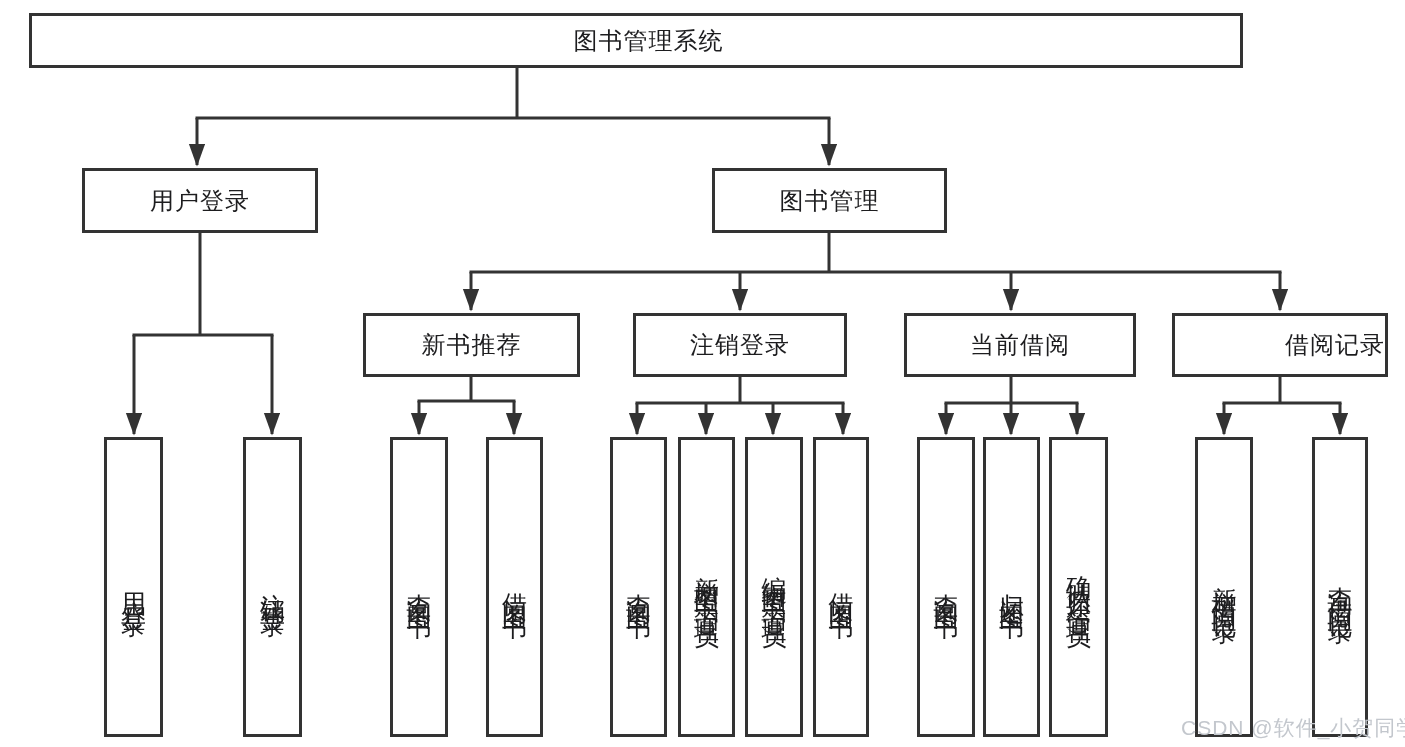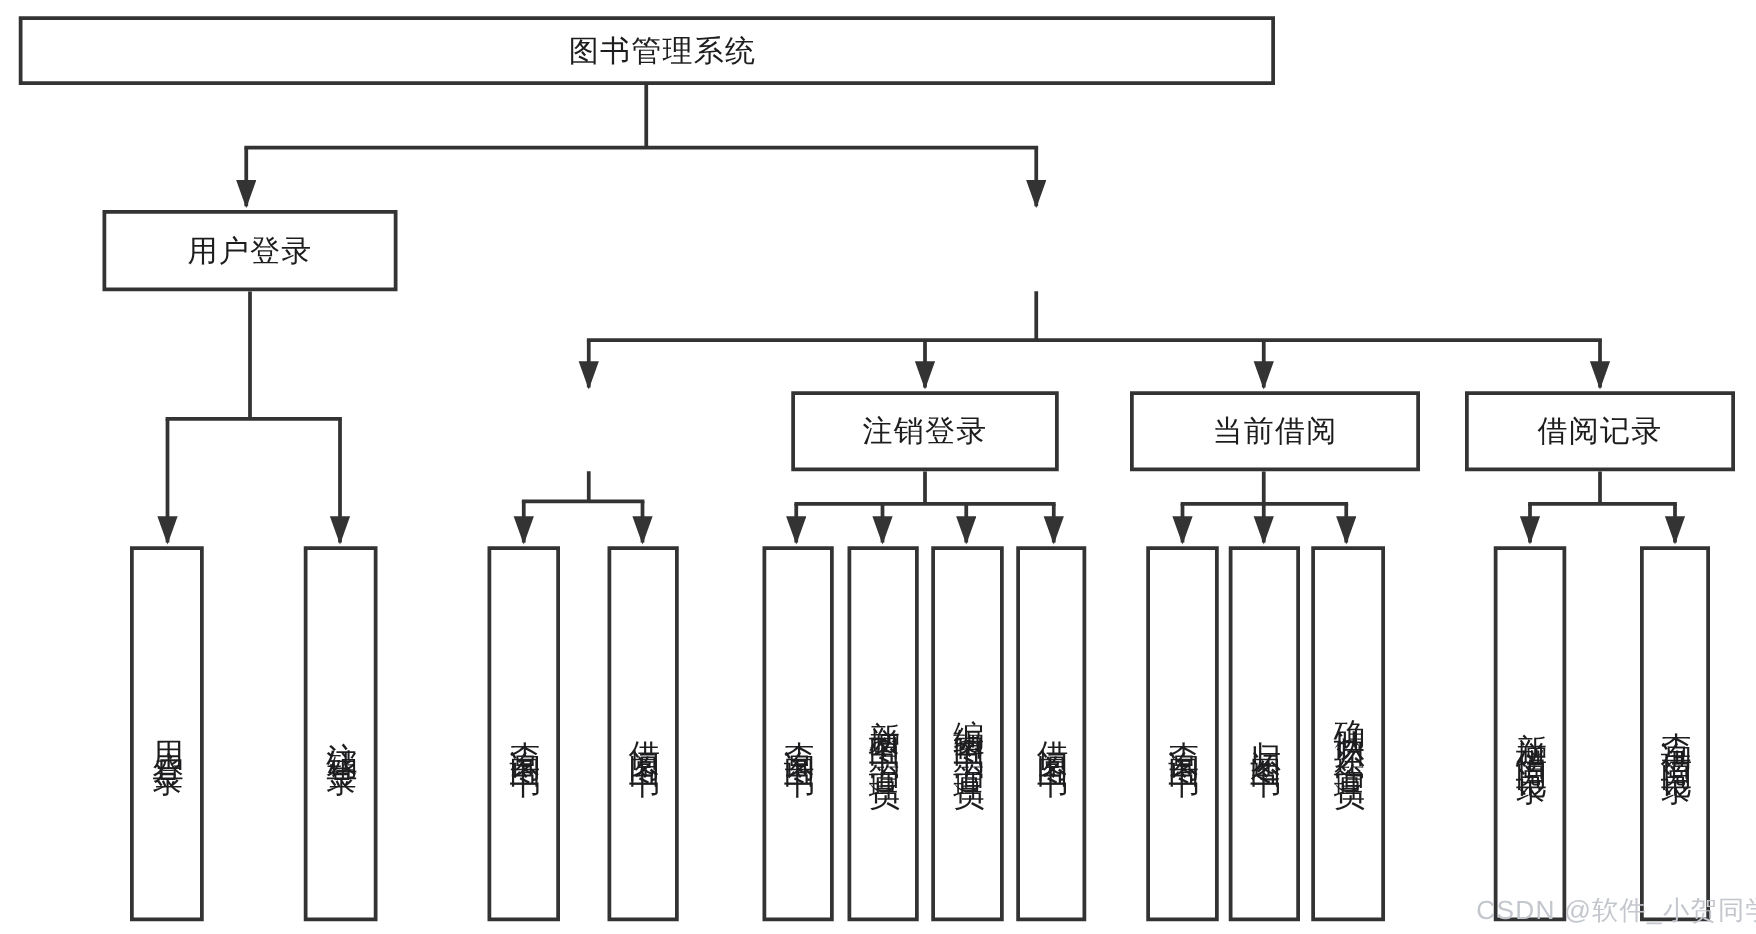--- a/index.html
+++ b/index.html
@@ -106,35 +106,41 @@
       <path d="M1011,403 V434" marker-end="url(#arrow)"></path>
       <path d="M1077,403 V434" marker-end="url(#arrow)"></path>
 
       <path d="M1280,377 V403"></path>
       <path d="M1222.5,403 H1341.5"></path>
       <path d="M1224,403 V434" marker-end="url(#arrow)"></path>
       <path d="M1340,403 V434" marker-end="url(#arrow)"></path>
     </g>
   </svg>
 
-  <div class="node hnode" style="left:15px; top:13px; width:1005px; height:55px;padding-left:25px;">
+  <div class="node hnode" style="left:29px; top:13px; width:1214px; height:55px;padding-left:25px;">
     <span>图书管理系统</span>
   </div>
 
   <div class="node hnode" style="left:82px; top:168px; width:236px; height:65px;">
     <span>用户登录</span>
   </div>
+  <div class="node hnode" style="left:712px; top:168px; width:235px; height:65px;">
+    <span>图书管理</span>
+  </div>
 
+  <div class="node hnode" style="left:363px; top:313px; width:217px; height:64px;">
+    <span>新书推荐</span>
+  </div>
   <div class="node hnode" style="left:633px; top:313px; width:214px; height:64px;">
     <span>注销登录</span>
   </div>
   <div class="node hnode" style="left:904px; top:313px; width:232px; height:64px;">
     <span>当前借阅</span>
   </div>
-  <div class="node hnode" style="left:1172px; top:313px; width:216px; height:64px;">
+  <div class="node hnode" style="left:1172px; top:313px; width:216px; height:64px;justify-content:flex-end;">
     <span>借阅记录</span>
   </div>
 
   <div class="node vnode" style="left:104px; top:437px; width:59px; height:300px;">
     <span>用户登录</span>
   </div>
   <div class="node vnode" style="left:243px; top:437px; width:59px; height:300px;">
     <span>注销登录</span>
   </div>
 

